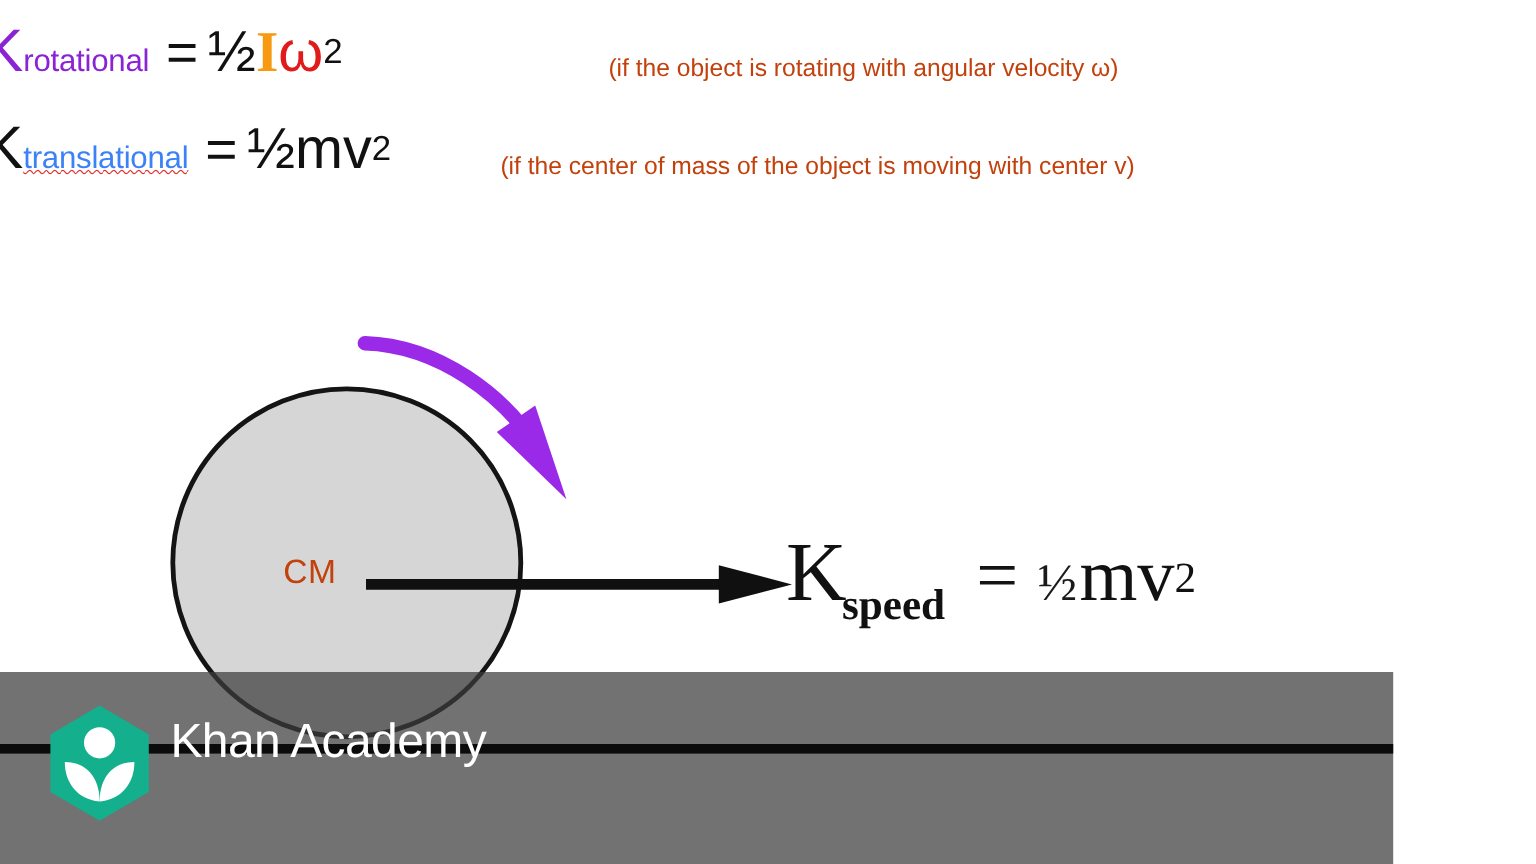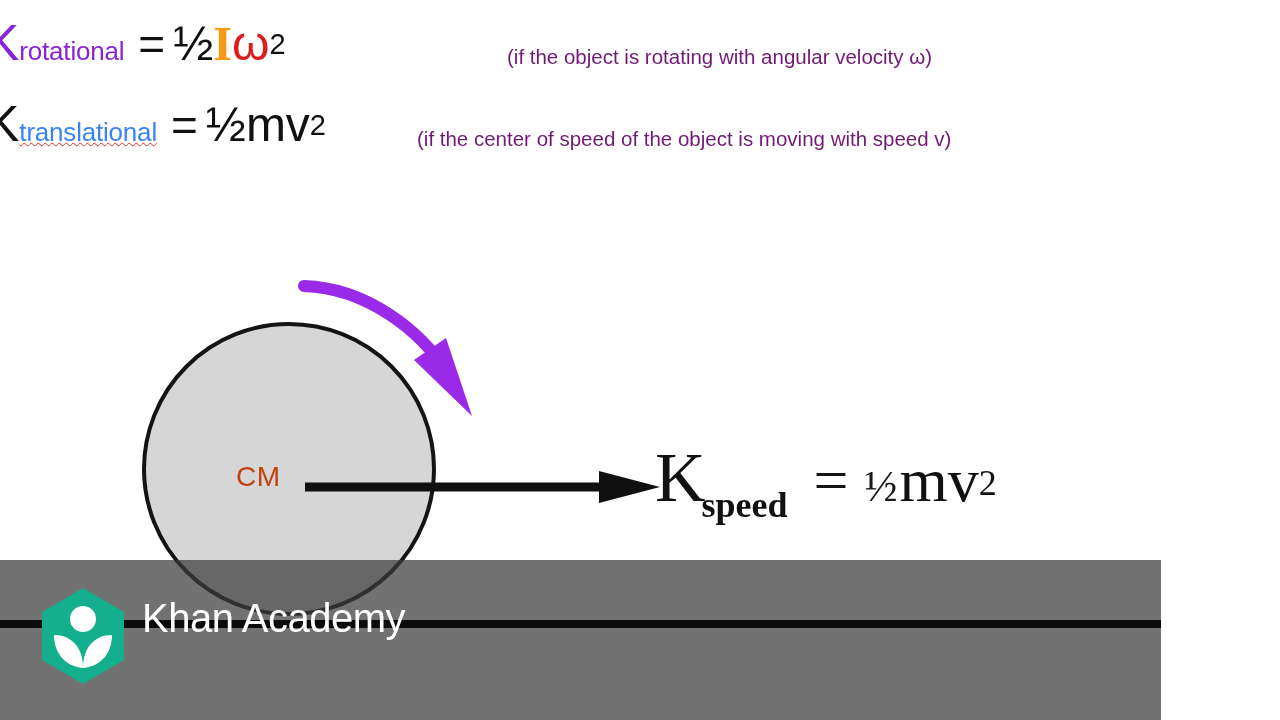--- a/index.html
+++ b/index.html
@@ -67,21 +67,21 @@
   .eq-exp {
     font-size: 29px;
     vertical-align: super;
     color: #111111;
     line-height: 0;
   }
 
   .note {
     position: absolute;
     font-size: 20.5px;
-    color: #701a75;
+    color: #c2410c;
     white-space: nowrap;
     font-family: "Liberation Sans", sans-serif;
   }
   #note-rot   { left: 507px; top: 45px; }
   #note-trans { left: 417px; top: 127px; }
 
   
   #ball {
     position: absolute;
     left: 142px;
@@ -209,21 +209,21 @@
   <div class="top-eq" id="eq-rot-line">
     <span class="eq-sym k-purple">K</span><span class="eq-sub sub-rot">rotational</span><span class="eq-equals">=</span><span class="eq-half">½</span><span class="eq-I">I</span><span class="eq-omega">ω</span><span class="eq-exp">2</span>
   </div>
 
   <div class="note" id="note-rot">(if the object is rotating with angular velocity ω)</div>
 
   <div class="top-eq" id="eq-trans-line">
     <span class="eq-sym k-black">K</span><span class="eq-sub sub-trans">translational</span><span class="eq-equals">=</span><span class="eq-half">½</span><span class="eq-mv">m</span><span class="eq-mv">v</span><span class="eq-exp">2</span>
   </div>
 
-  <div class="note" id="note-trans">(if the center of speed of the object is moving with speed v)</div>
+  <div class="note" id="note-trans">(if the center of mass of the object is moving with center v)</div>
 
   <div id="ball"></div>
 
   <div id="cm-label">CM</div>
 
   <svg id="v-arrow" viewBox="0 0 355 34">
     <line x1="0" y1="17" x2="300" y2="17" stroke="#101010" stroke-width="9"></line>
     <polygon points="294,1 355,17 294,33" fill="#101010"></polygon>
   </svg>
 

